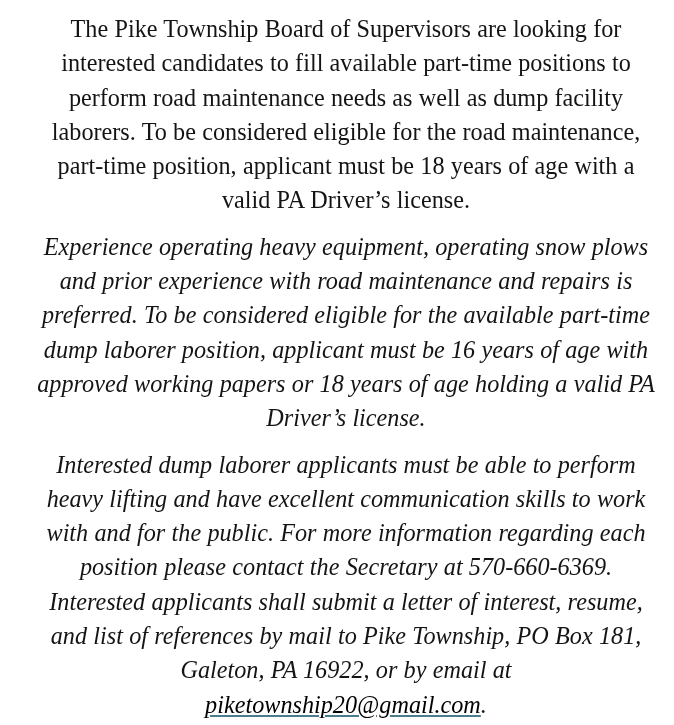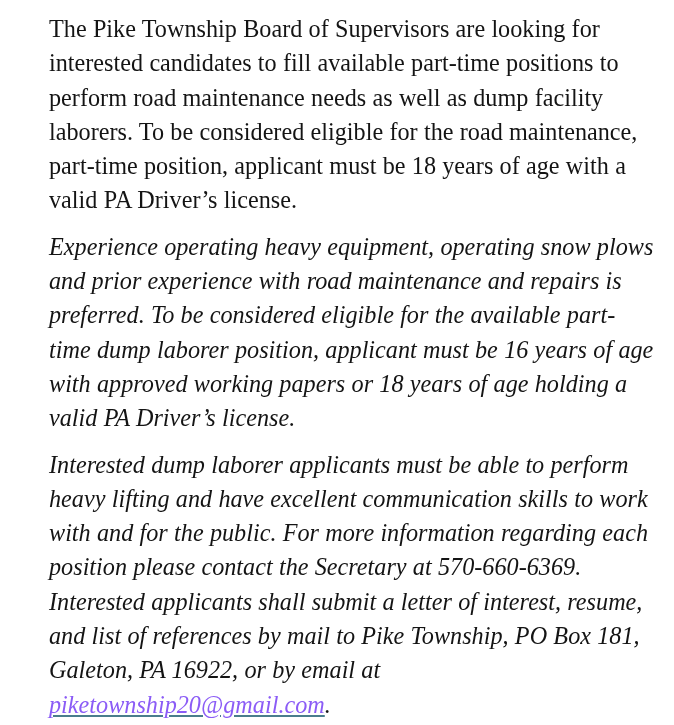--- a/index.html
+++ b/index.html
@@ -15,34 +15,34 @@
     color: #141414;
     -webkit-font-smoothing: antialiased;
   }
   #article {
     box-sizing: border-box;
     width: 674px;
     height: 725px;
     padding: 12px 19px 0 33px;
   }
   .para {
-    margin: 0 0 0 16px;
+    margin: 0 0 0 4px;
     font-size: 24.2px;
     line-height: 34.3px;
     letter-spacing: 0.01px;
     word-spacing: 0.2px;
-    text-align: left;
+    text-align: center;
     color: #141414;
   }
   .para + .para {
     margin-top: 12px;
     font-style: italic;
   }
   .email-link {
-    color: #8b5cf6;
+    color: #000000;
     text-decoration: underline;
     text-decoration-color: #4a7d8c;
     text-underline-offset: 2px;
     text-decoration-thickness: 1.5px;
     cursor: pointer;
   }
 </style>
 </head>
 <body>
 

